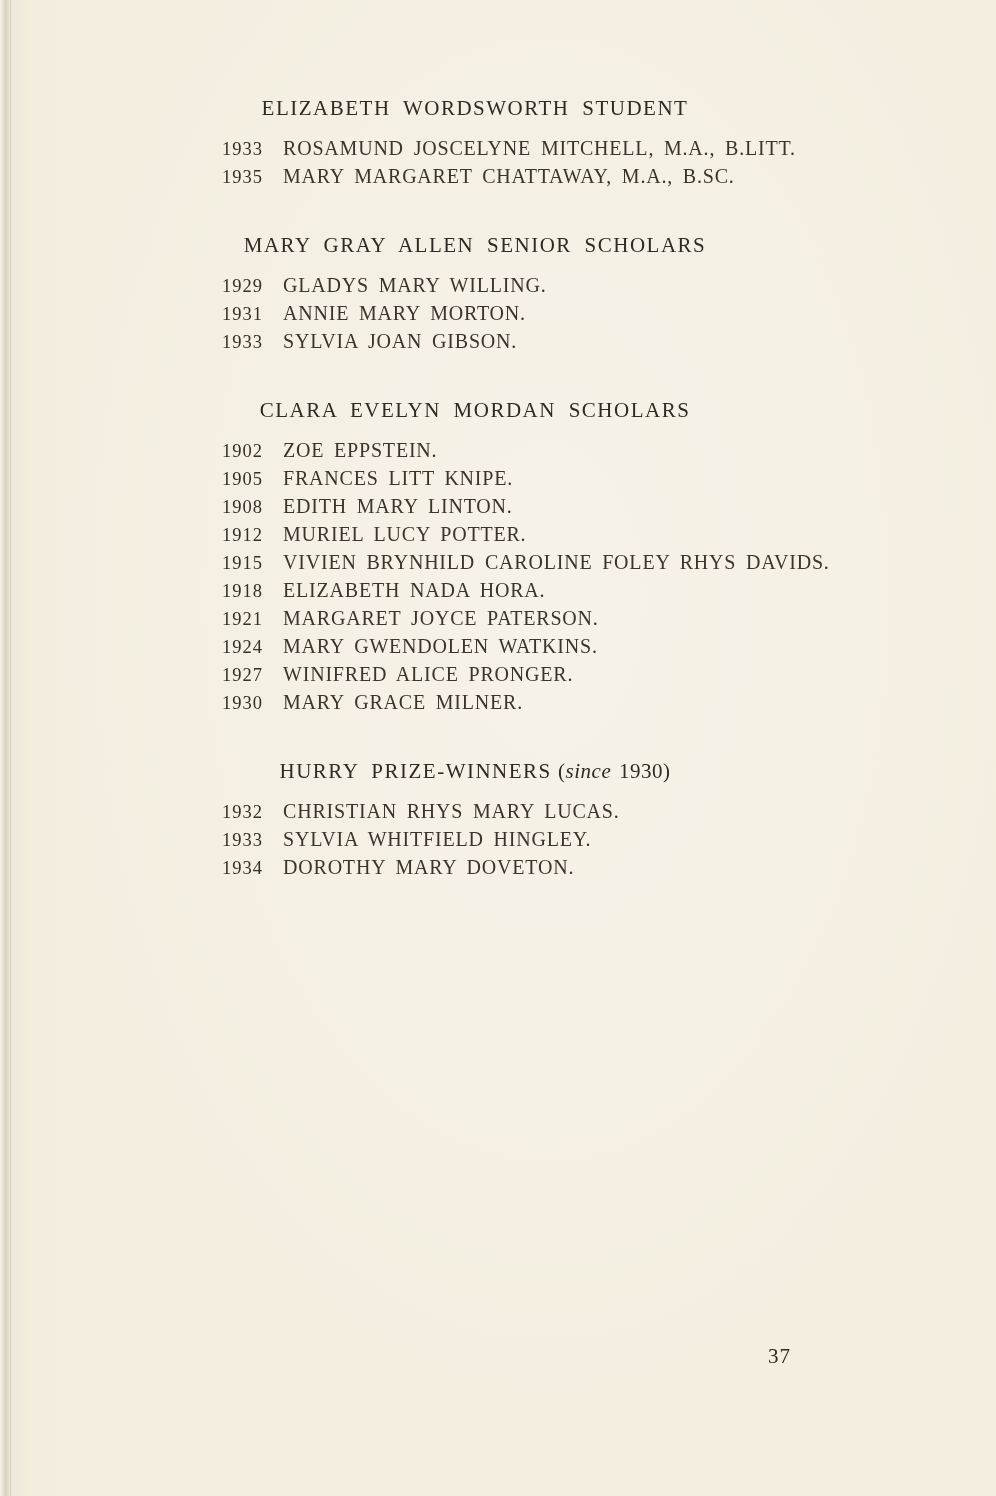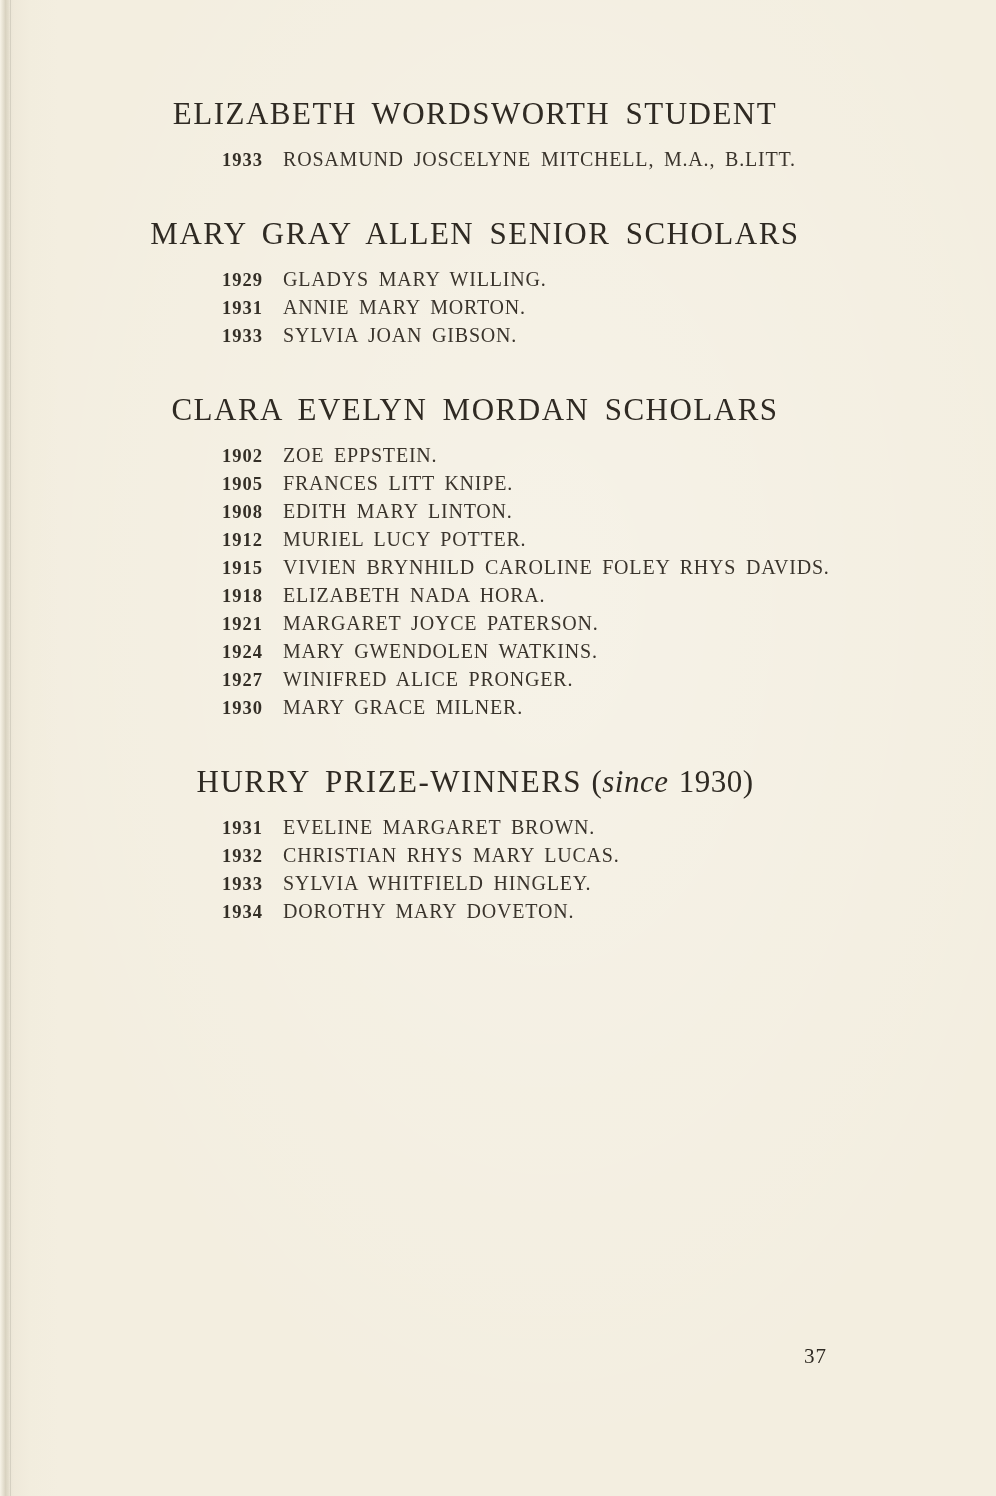--- a/index.html
+++ b/index.html
@@ -33,21 +33,21 @@
     position: absolute;
     left: 130px;
     top: 96px;
     width: 690px;
   }
   .section {
     margin-bottom: 42px;
   }
   .section-title {
     margin: 0 0 14px 0;
-    font-size: 31px;
+    font-size: 21px;
     font-weight: 400;
     text-align: center;
     letter-spacing: 1.5px;
     word-spacing: 6px;
     color: #2f2a23;
     white-space: nowrap;
   }
   .title-note {
     margin-left: 0.3em;
     letter-spacing: 0.5px;
@@ -68,46 +68,45 @@
     word-spacing: 4px;
     color: #3a342c;
     white-space: nowrap;
   }
   .entry .year {
     display: inline-block;
     width: 61px;
     font-size: 18.5px;
     letter-spacing: 1px;
     color: #342f27;
-    font-weight: bold;
   }
   .entry .name {
     font-size: 20px;
   }
   .page-number {
     position: absolute;
     left: 768px;
     top: 1344px;
     font-size: 21px;
     letter-spacing: 1px;
     color: #2f2a23;
-    margin-left: 36px;
   }
 </style>
 </head>
 <body>
 
 <div class="page">
   <div class="paper-edge"></div>
   <main class="content" id="sections-root">
   <section class="section">
     <h2 class="section-title"><span>ELIZABETH WORDSWORTH STUDENT</span></h2>
     <ul class="entries">
   <li class="entry"><span class="year">1933</span><span class="name">ROSAMUND JOSCELYNE MITCHELL, M.A., B.LITT.</span></li>
 
+  <li class="entry"><span class="year">1935</span><span class="name">MARY MARGARET CHATTAWAY, M.A., B.SC.</span></li>
 </ul>
   </section>
 
   <section class="section">
     <h2 class="section-title"><span>MARY GRAY ALLEN SENIOR SCHOLARS</span></h2>
     <ul class="entries">
   <li class="entry"><span class="year">1929</span><span class="name">GLADYS MARY WILLING.</span></li>
 
   <li class="entry"><span class="year">1931</span><span class="name">ANNIE MARY MORTON.</span></li>
 
@@ -138,21 +137,20 @@
   <li class="entry"><span class="year">1927</span><span class="name">WINIFRED ALICE PRONGER.</span></li>
 
   <li class="entry"><span class="year">1930</span><span class="name">MARY GRACE MILNER.</span></li>
 
 </ul>
   </section>
 
   <section class="section">
     <h2 class="section-title"><span>HURRY PRIZE-WINNERS</span><span class="title-note"><span>(</span><i class="note-italic">since</i><span> 1930)</span></span></h2>
     <ul class="entries">
-  <li class="entry"><span class="year">1931</span><span class="name">EVELINE MARGARET BROWN.</span></li>
 
   <li class="entry"><span class="year">1932</span><span class="name">CHRISTIAN RHYS MARY LUCAS.</span></li>
 
   <li class="entry"><span class="year">1933</span><span class="name">SYLVIA WHITFIELD HINGLEY.</span></li>
 
   <li class="entry"><span class="year">1934</span><span class="name">DOROTHY MARY DOVETON.</span></li>
 </ul>
   </section>
 </main>
   <div class="page-number">37</div>

